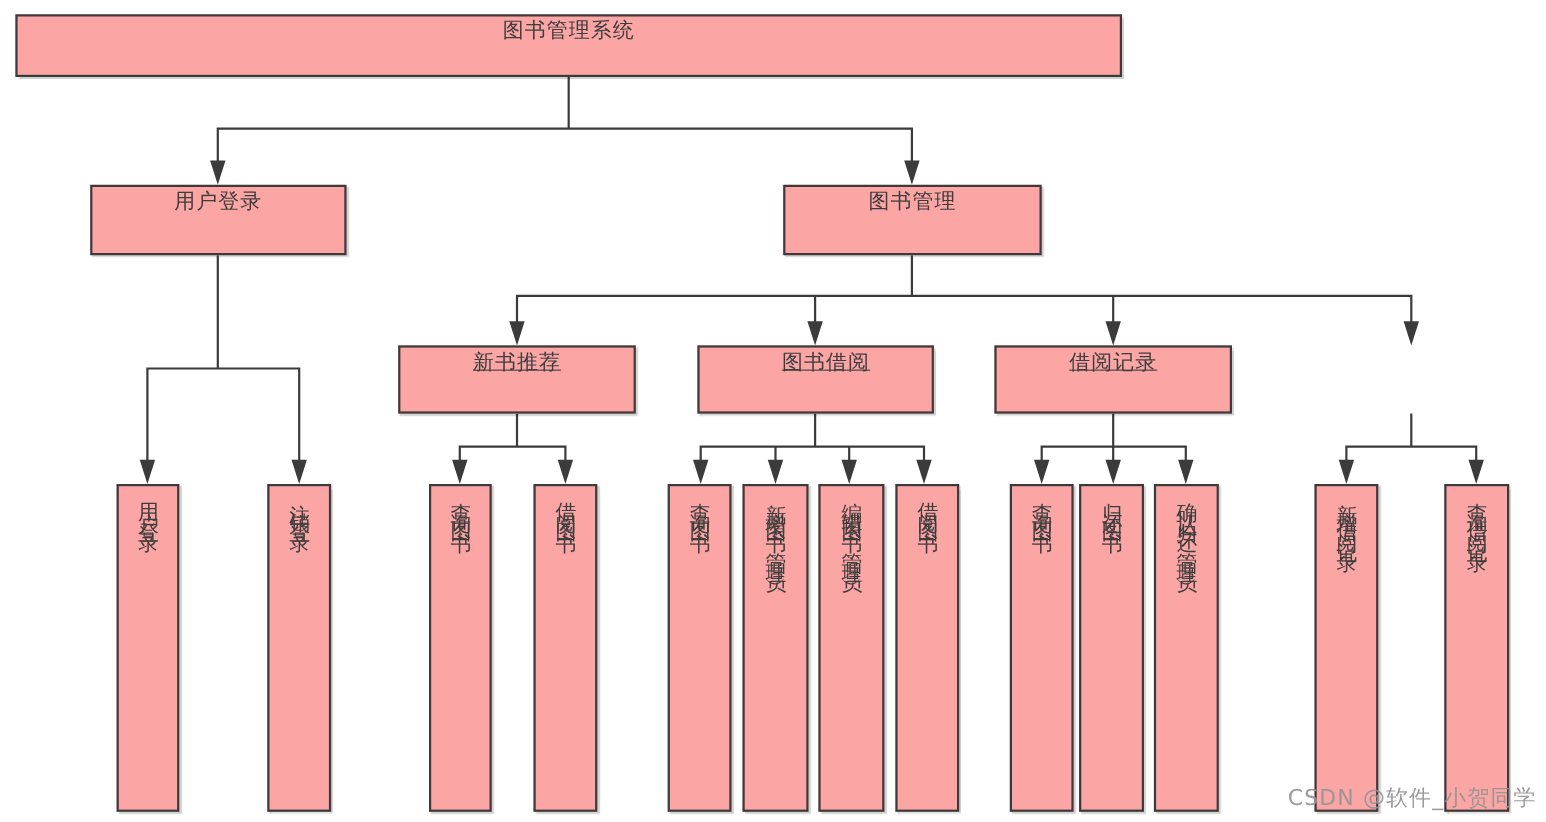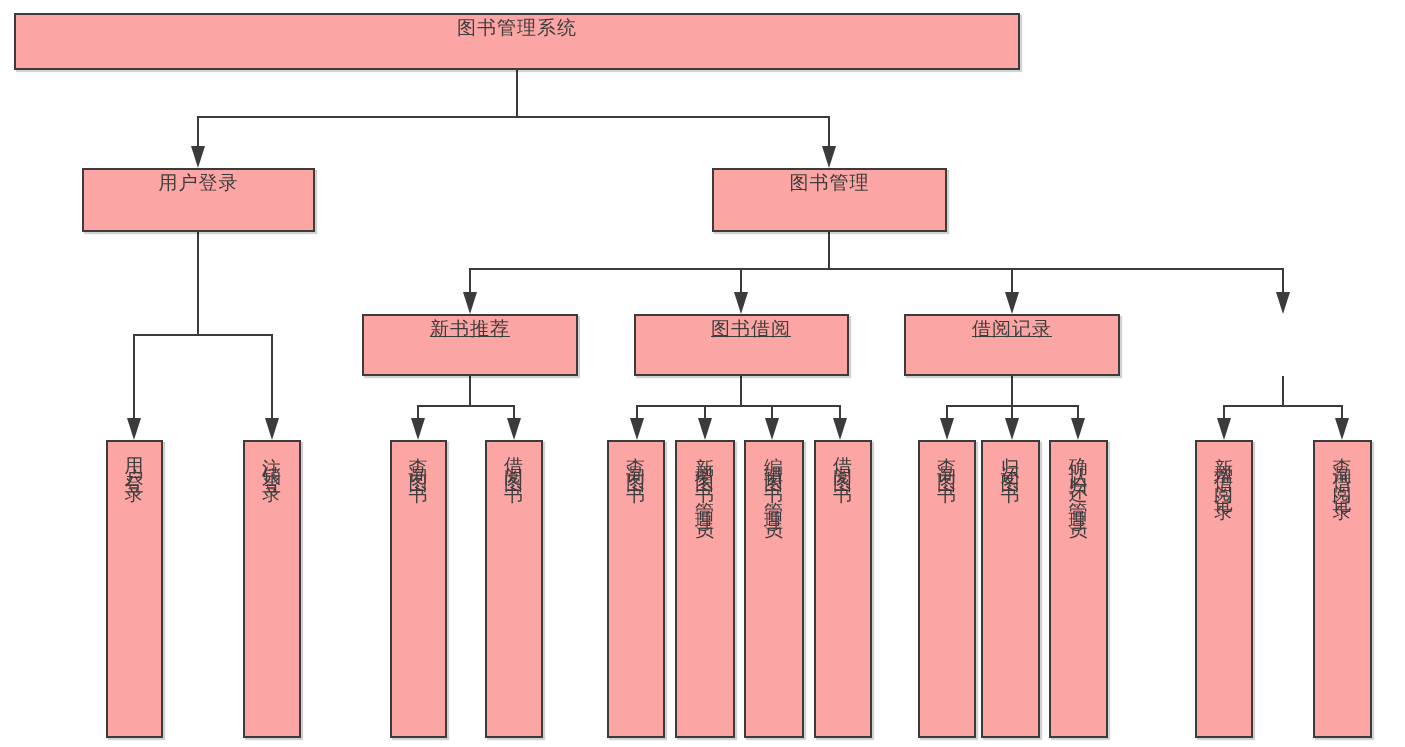--- a/index.html
+++ b/index.html
@@ -174,14 +174,15 @@
     <span class="v-label">确认归还（管理员）</span>
   </div>
 
   <div class="box leaf lf-12">
     <span class="v-label">新增借阅记录</span>
   </div>
   <div class="box leaf lf-13">
     <span class="v-label">查询借阅记录</span>
   </div>
 
+  <div class="watermark">CSDN @软件_小贺同学</div>
 
 </div>
 
 </body></html>

